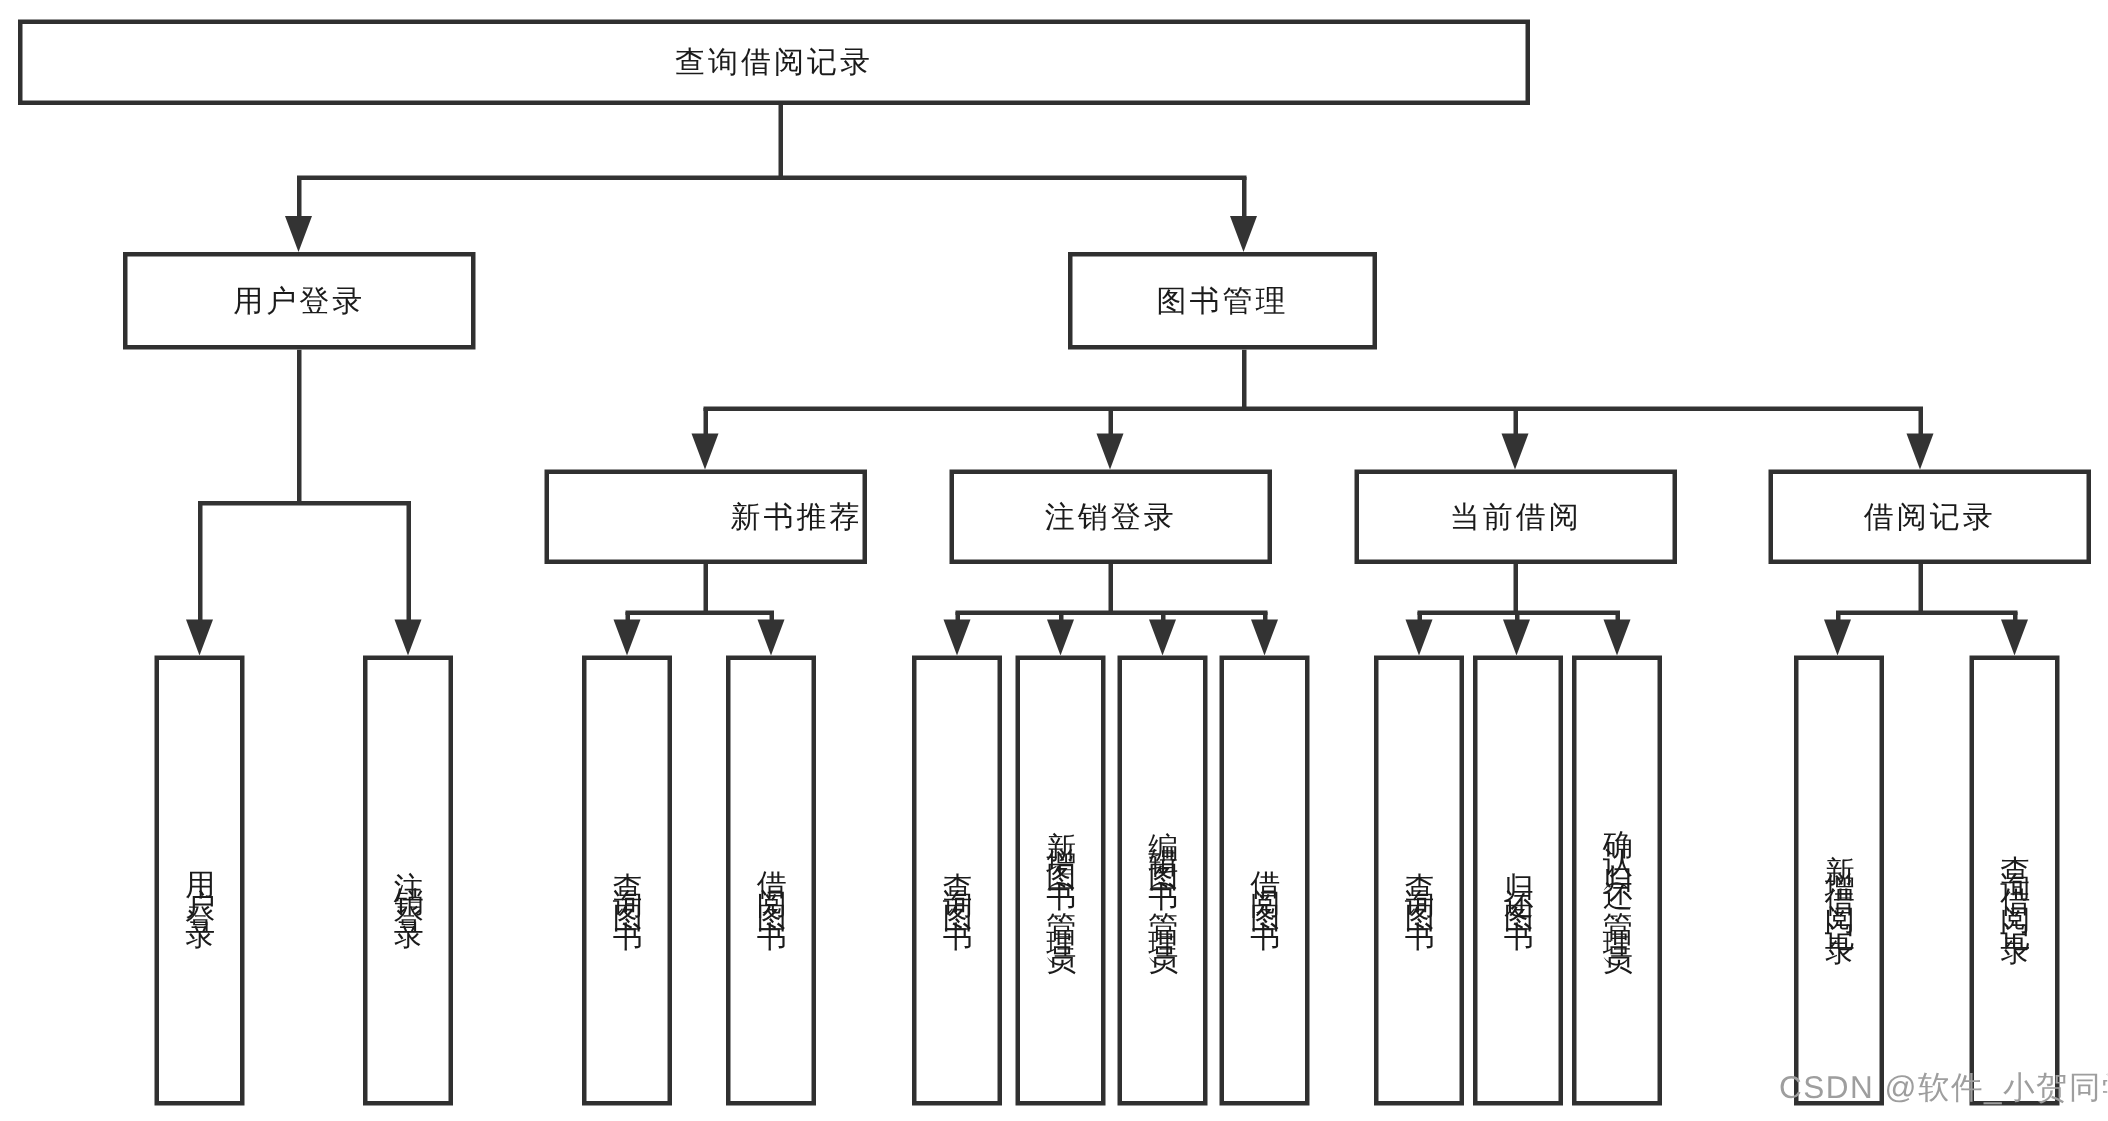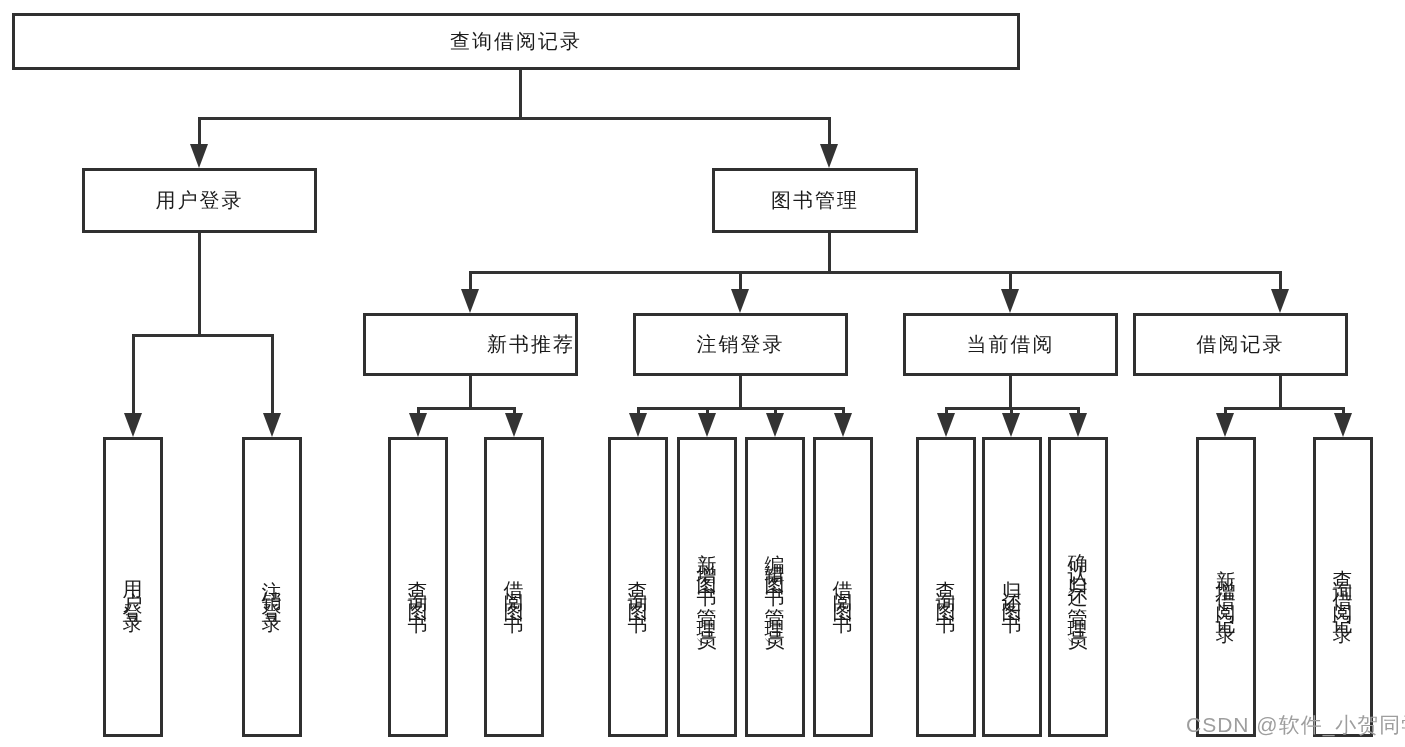--- a/index.html
+++ b/index.html
@@ -129,21 +129,21 @@
     </div>
     <div class="node h-node" style="left: 363px; top: 313px; width: 215px; height: 63px; justify-content: flex-end;">
       <span class="lbl">新书推荐</span>
     </div>
     <div class="node h-node" style="left: 633px; top: 313px; width: 215px; height: 63px;">
       <span class="lbl">注销登录</span>
     </div>
     <div class="node h-node" style="left: 903px; top: 313px; width: 215px; height: 63px;">
       <span class="lbl">当前借阅</span>
     </div>
-    <div class="node h-node" style="left: 1133px; top: 313px; width: 215px; height: 63px;">
+    <div class="node h-node" style="left: 1179px; top: 313px; width: 215px; height: 63px;">
       <span class="lbl">借阅记录</span>
     </div>
     <div class="node v-node" style="left: 103px; top: 437px; width: 60px; height: 300px;">
       <span class="lbl">用户登录</span>
     </div>
     <div class="node v-node" style="left: 242px; top: 437px; width: 60px; height: 300px;">
       <span class="lbl">注销登录</span>
     </div>
     <div class="node v-node" style="left: 388px; top: 437px; width: 60px; height: 300px;">
       <span class="lbl">查询图书</span>

